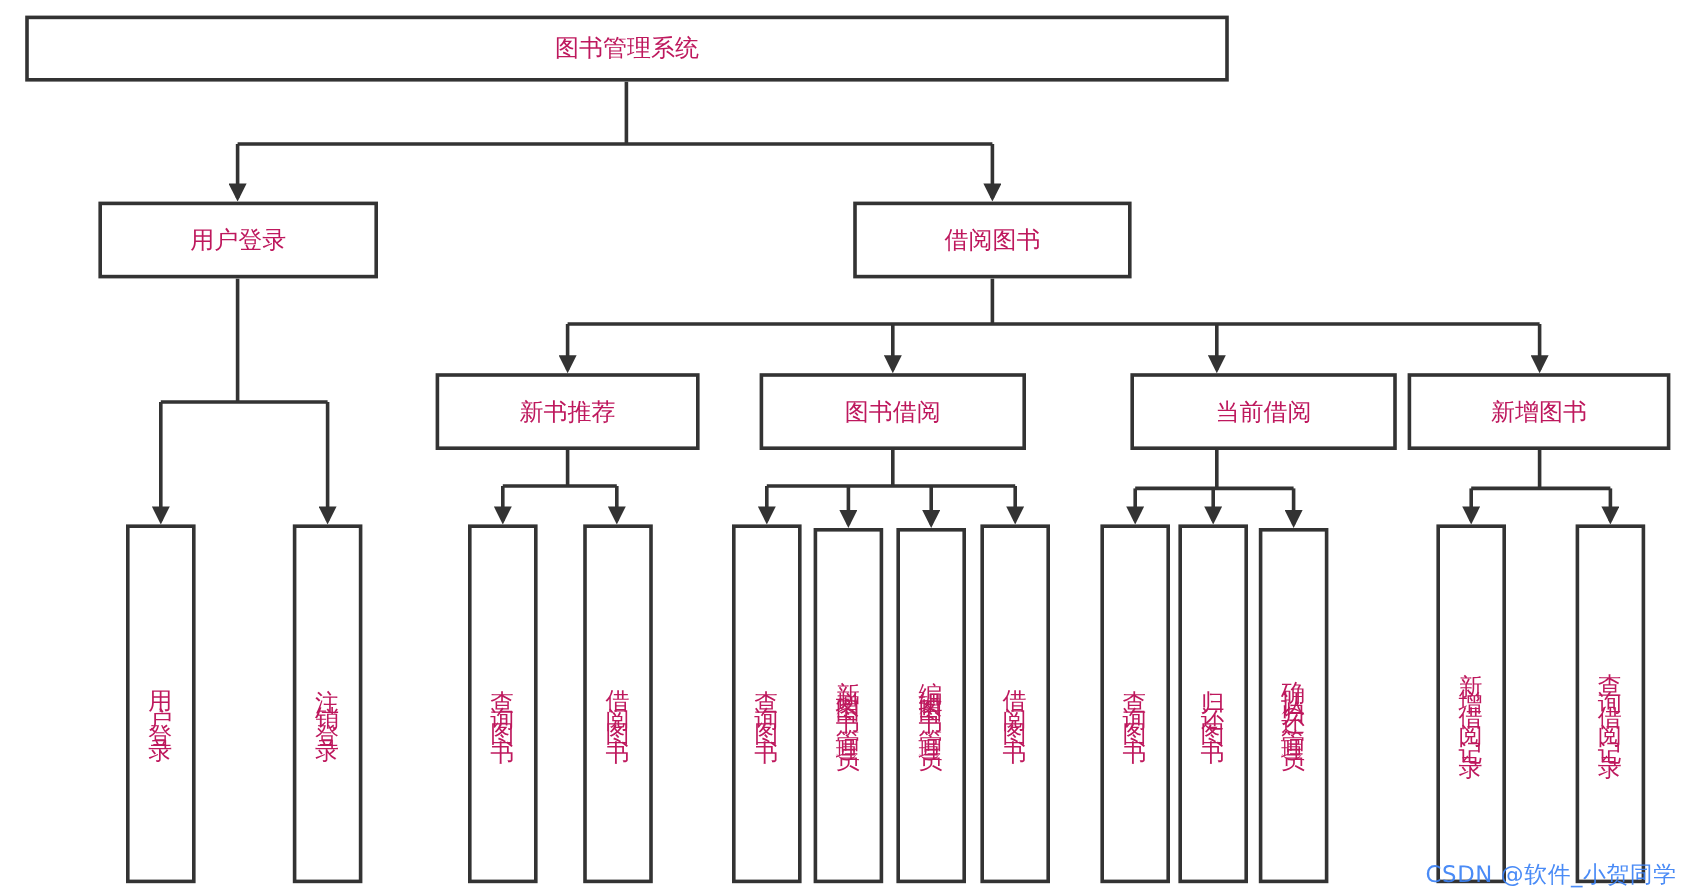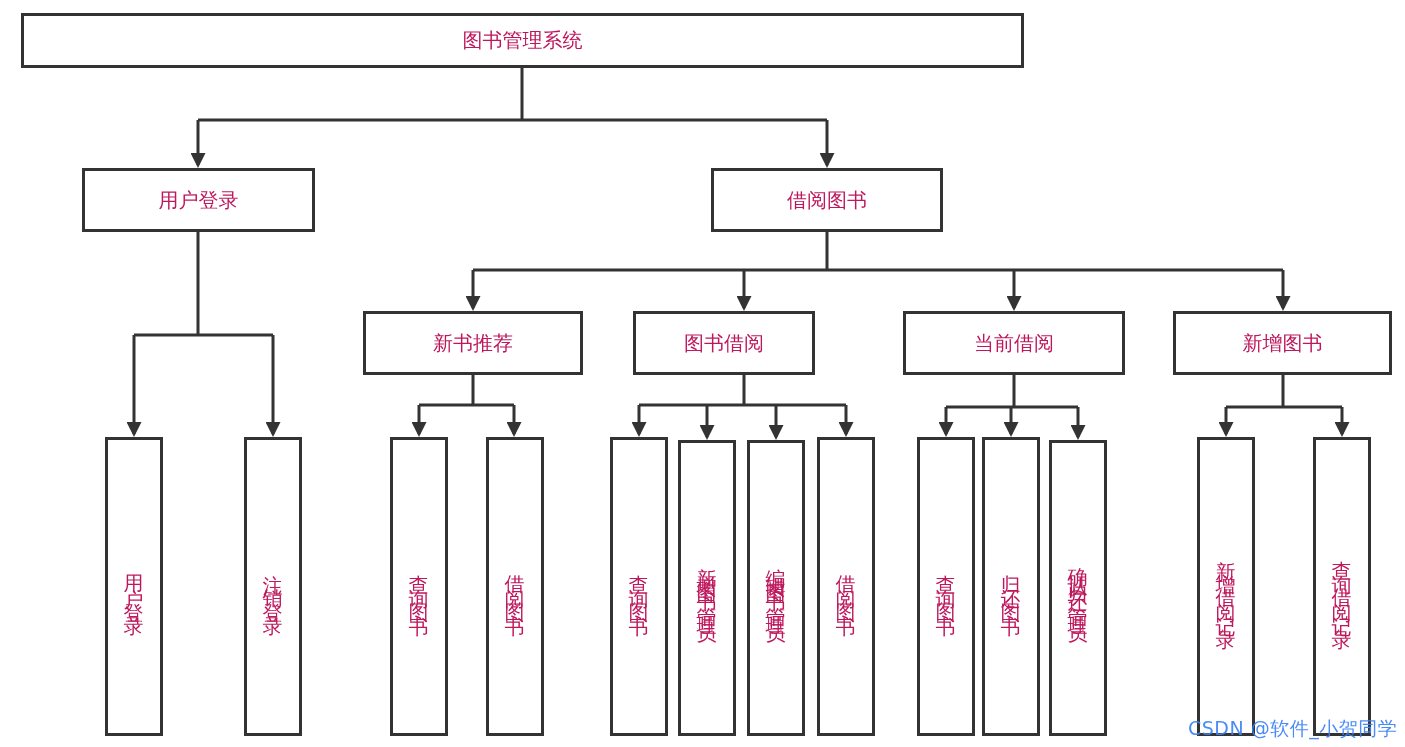--- a/index.html
+++ b/index.html
@@ -12,22 +12,22 @@
     position:absolute;z-index:2;box-sizing:border-box;
     border:3px solid #333333;background:#ffffff;
     display:flex;align-items:center;justify-content:center;
     font-size:20px;color:#be185d;white-space:nowrap;
   }
   
   #n-root {left:21px;  top:13px;  width:1003px;height:55px;}
   #n-login{left:82px;  top:168px; width:233px; height:64px;}
   #n-mgmt {left:711px; top:168px; width:232px; height:64px;}
   #n-l2a  {left:363px; top:311px; width:220px; height:64px;}
-  #n-l2b  {left:633px; top:311px; width:182px; height:64px;}
-  #n-l2c  {left:903px; top:311px; width:222px; height:64px;}
+  #n-l2b  {left:633px; top:311px; width:222px; height:64px;}
+  #n-l2c  {left:942px; top:311px; width:222px; height:64px;}
   #n-l2d  {left:1173px;top:311px; width:219px; height:64px;}
   
   .vbox{width:58px;height:299px;top:437px;}
   .vbox span{
     writing-mode:vertical-rl;text-orientation:mixed;
     line-height:1;letter-spacing:14px;font-size:20px;
   }
   .vbox.long span{letter-spacing:8px;}
   #f1 {left:105px;}
   #f2 {left:244px;}

